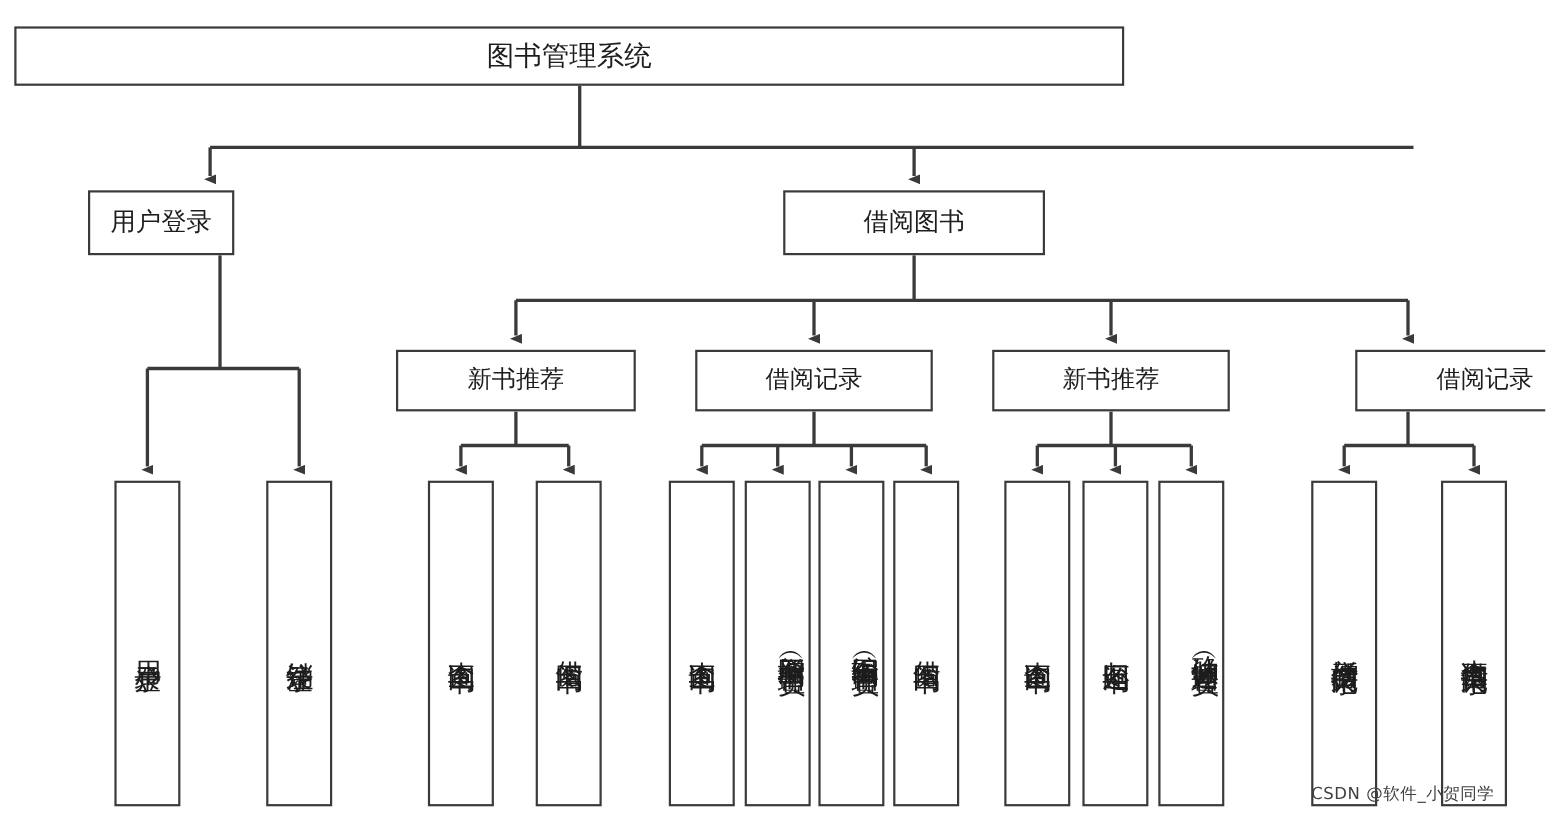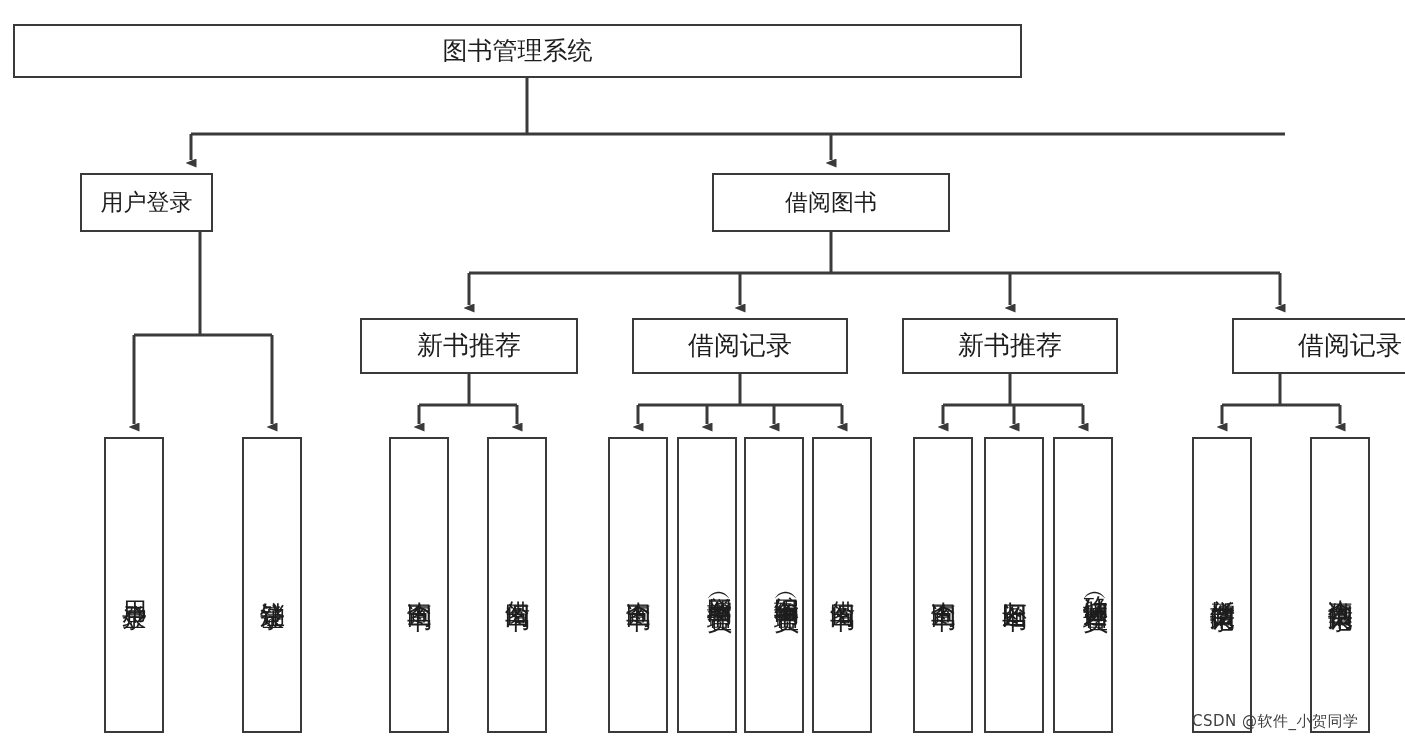--- a/index.html
+++ b/index.html
@@ -37,21 +37,21 @@
     text-align: center;
     line-height: 1.28;
   }
   .node.root {
     font-size: 25px;
   }
   .node.lvl2 {
     font-size: 23px;
   }
   .node.lvl3 {
-    font-size: 26px;
+    font-size: 22px;
   }
   .node.leaf {
     writing-mode: vertical-rl;
     text-orientation: upright;
     font-size: 25px;
     letter-spacing: 2px;
     padding: 6px 0;
   }
   .node.leaf.top-aligned {
     align-items: flex-start;

